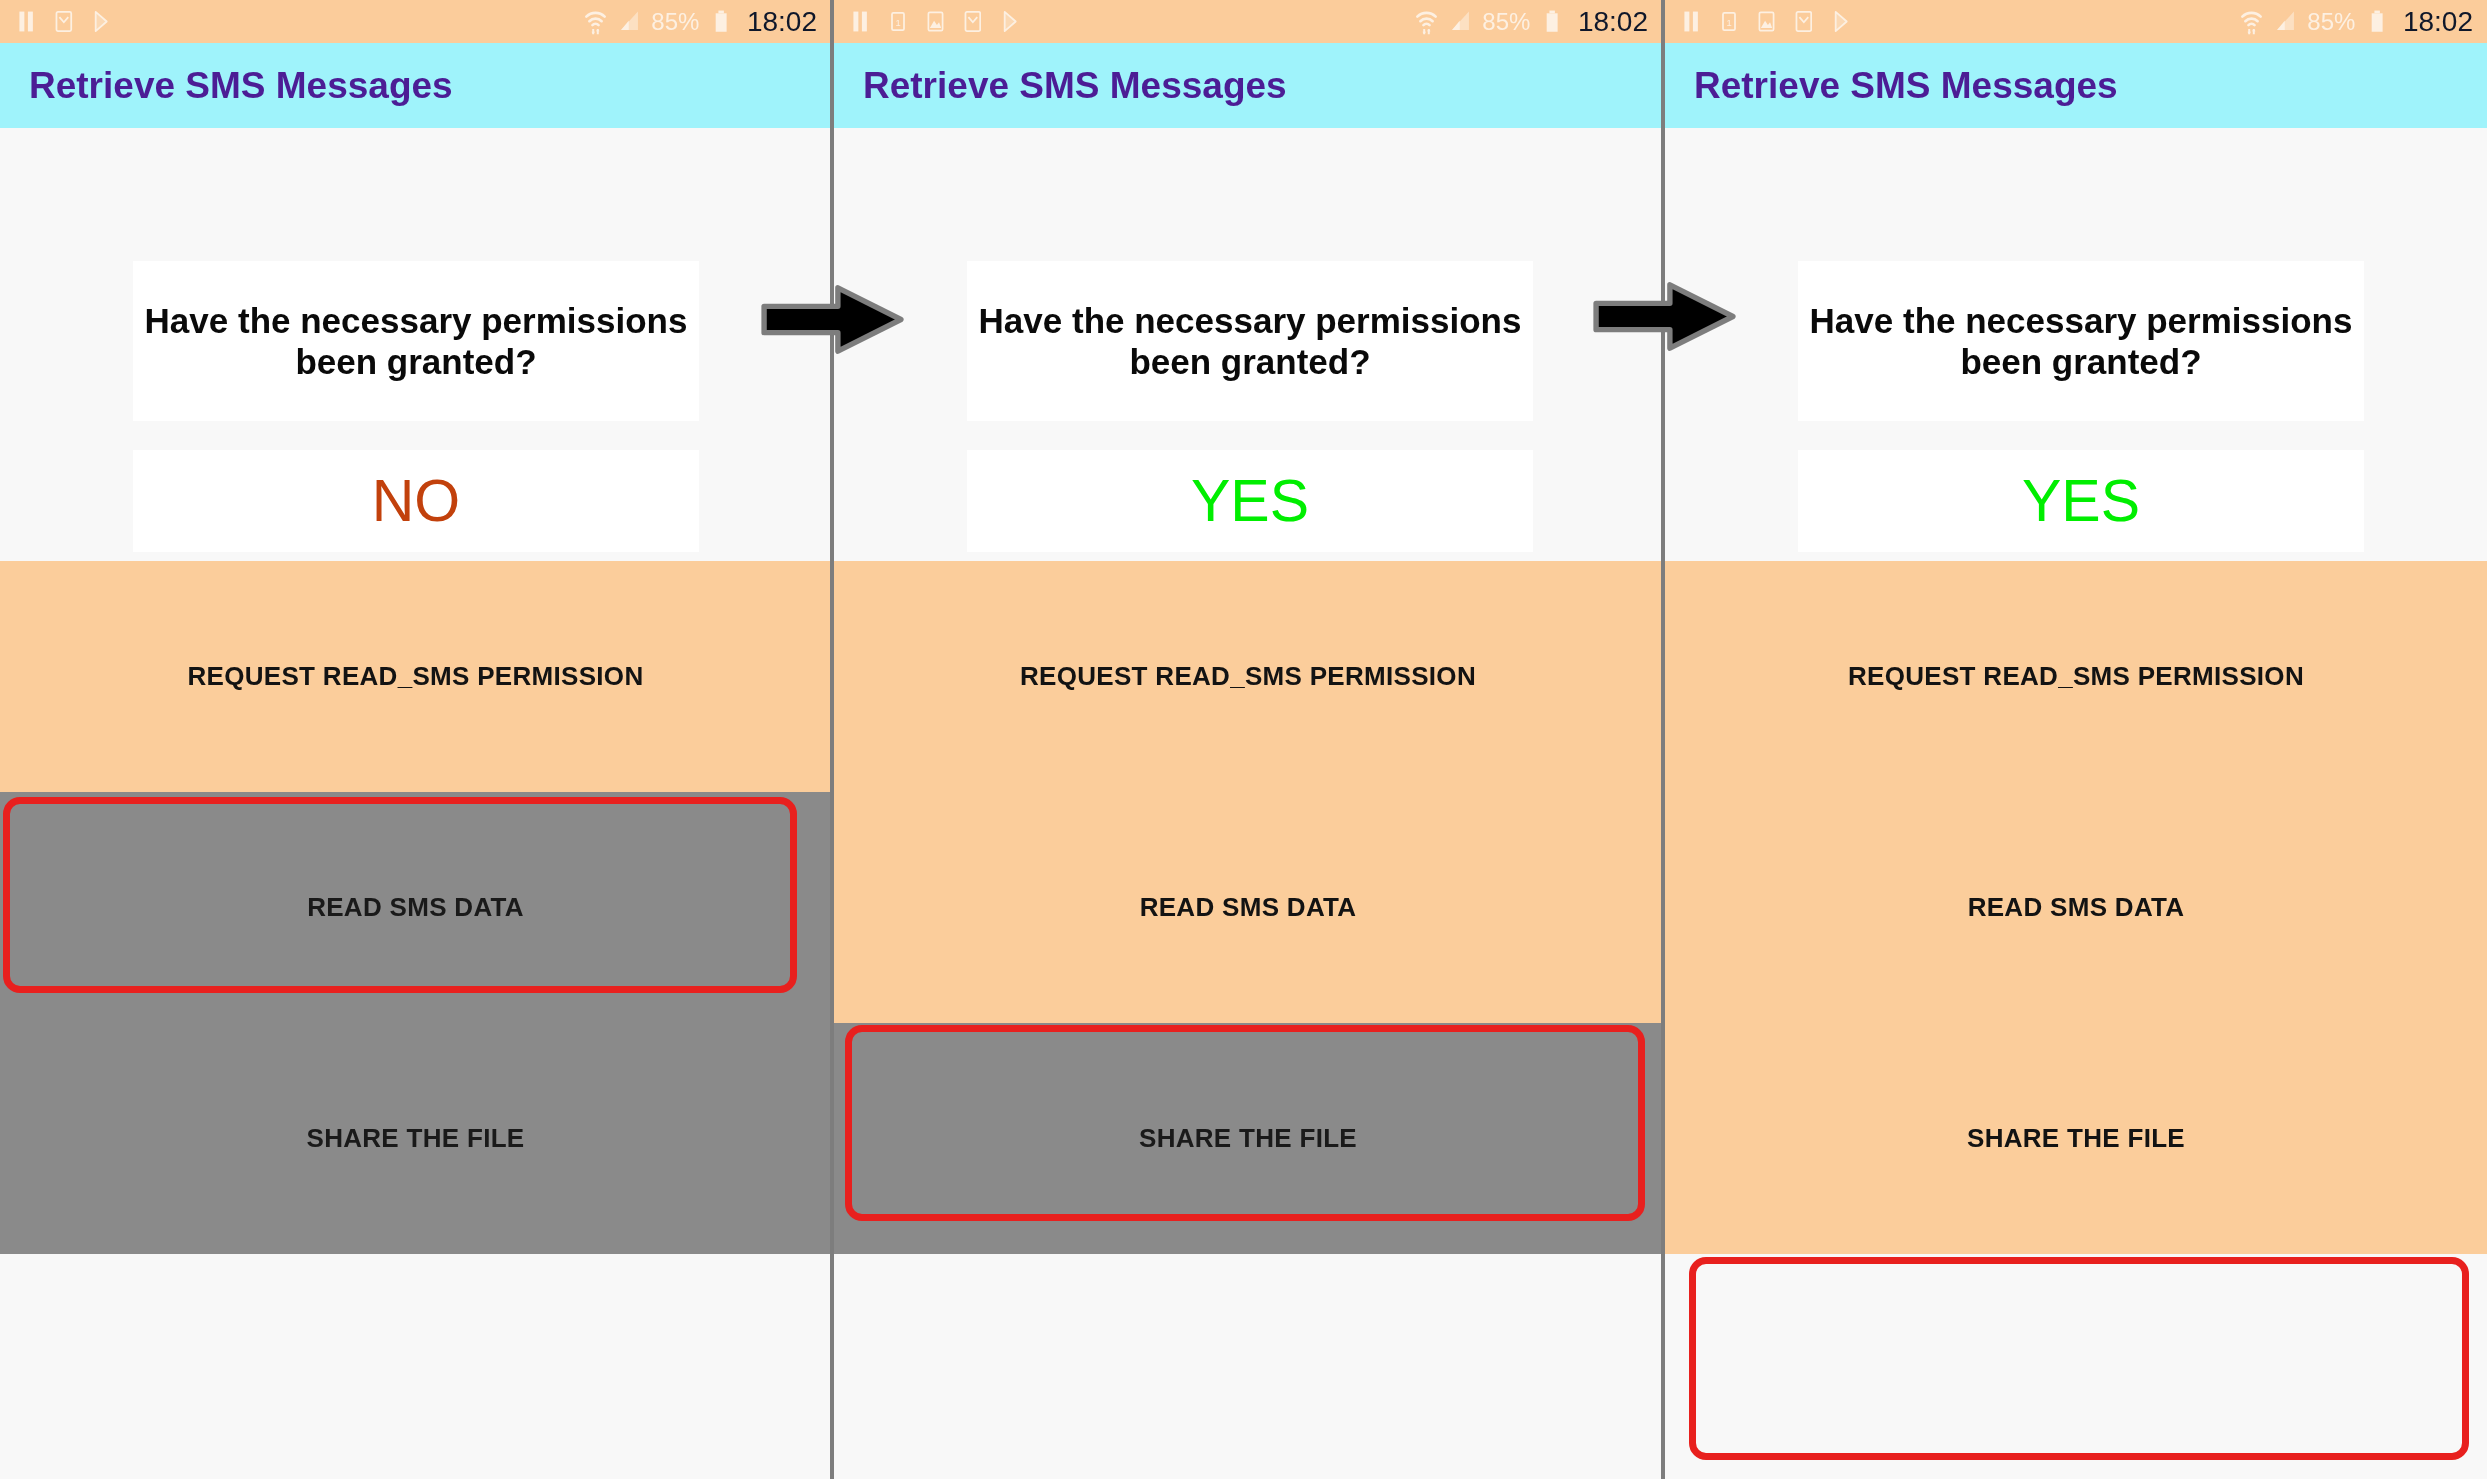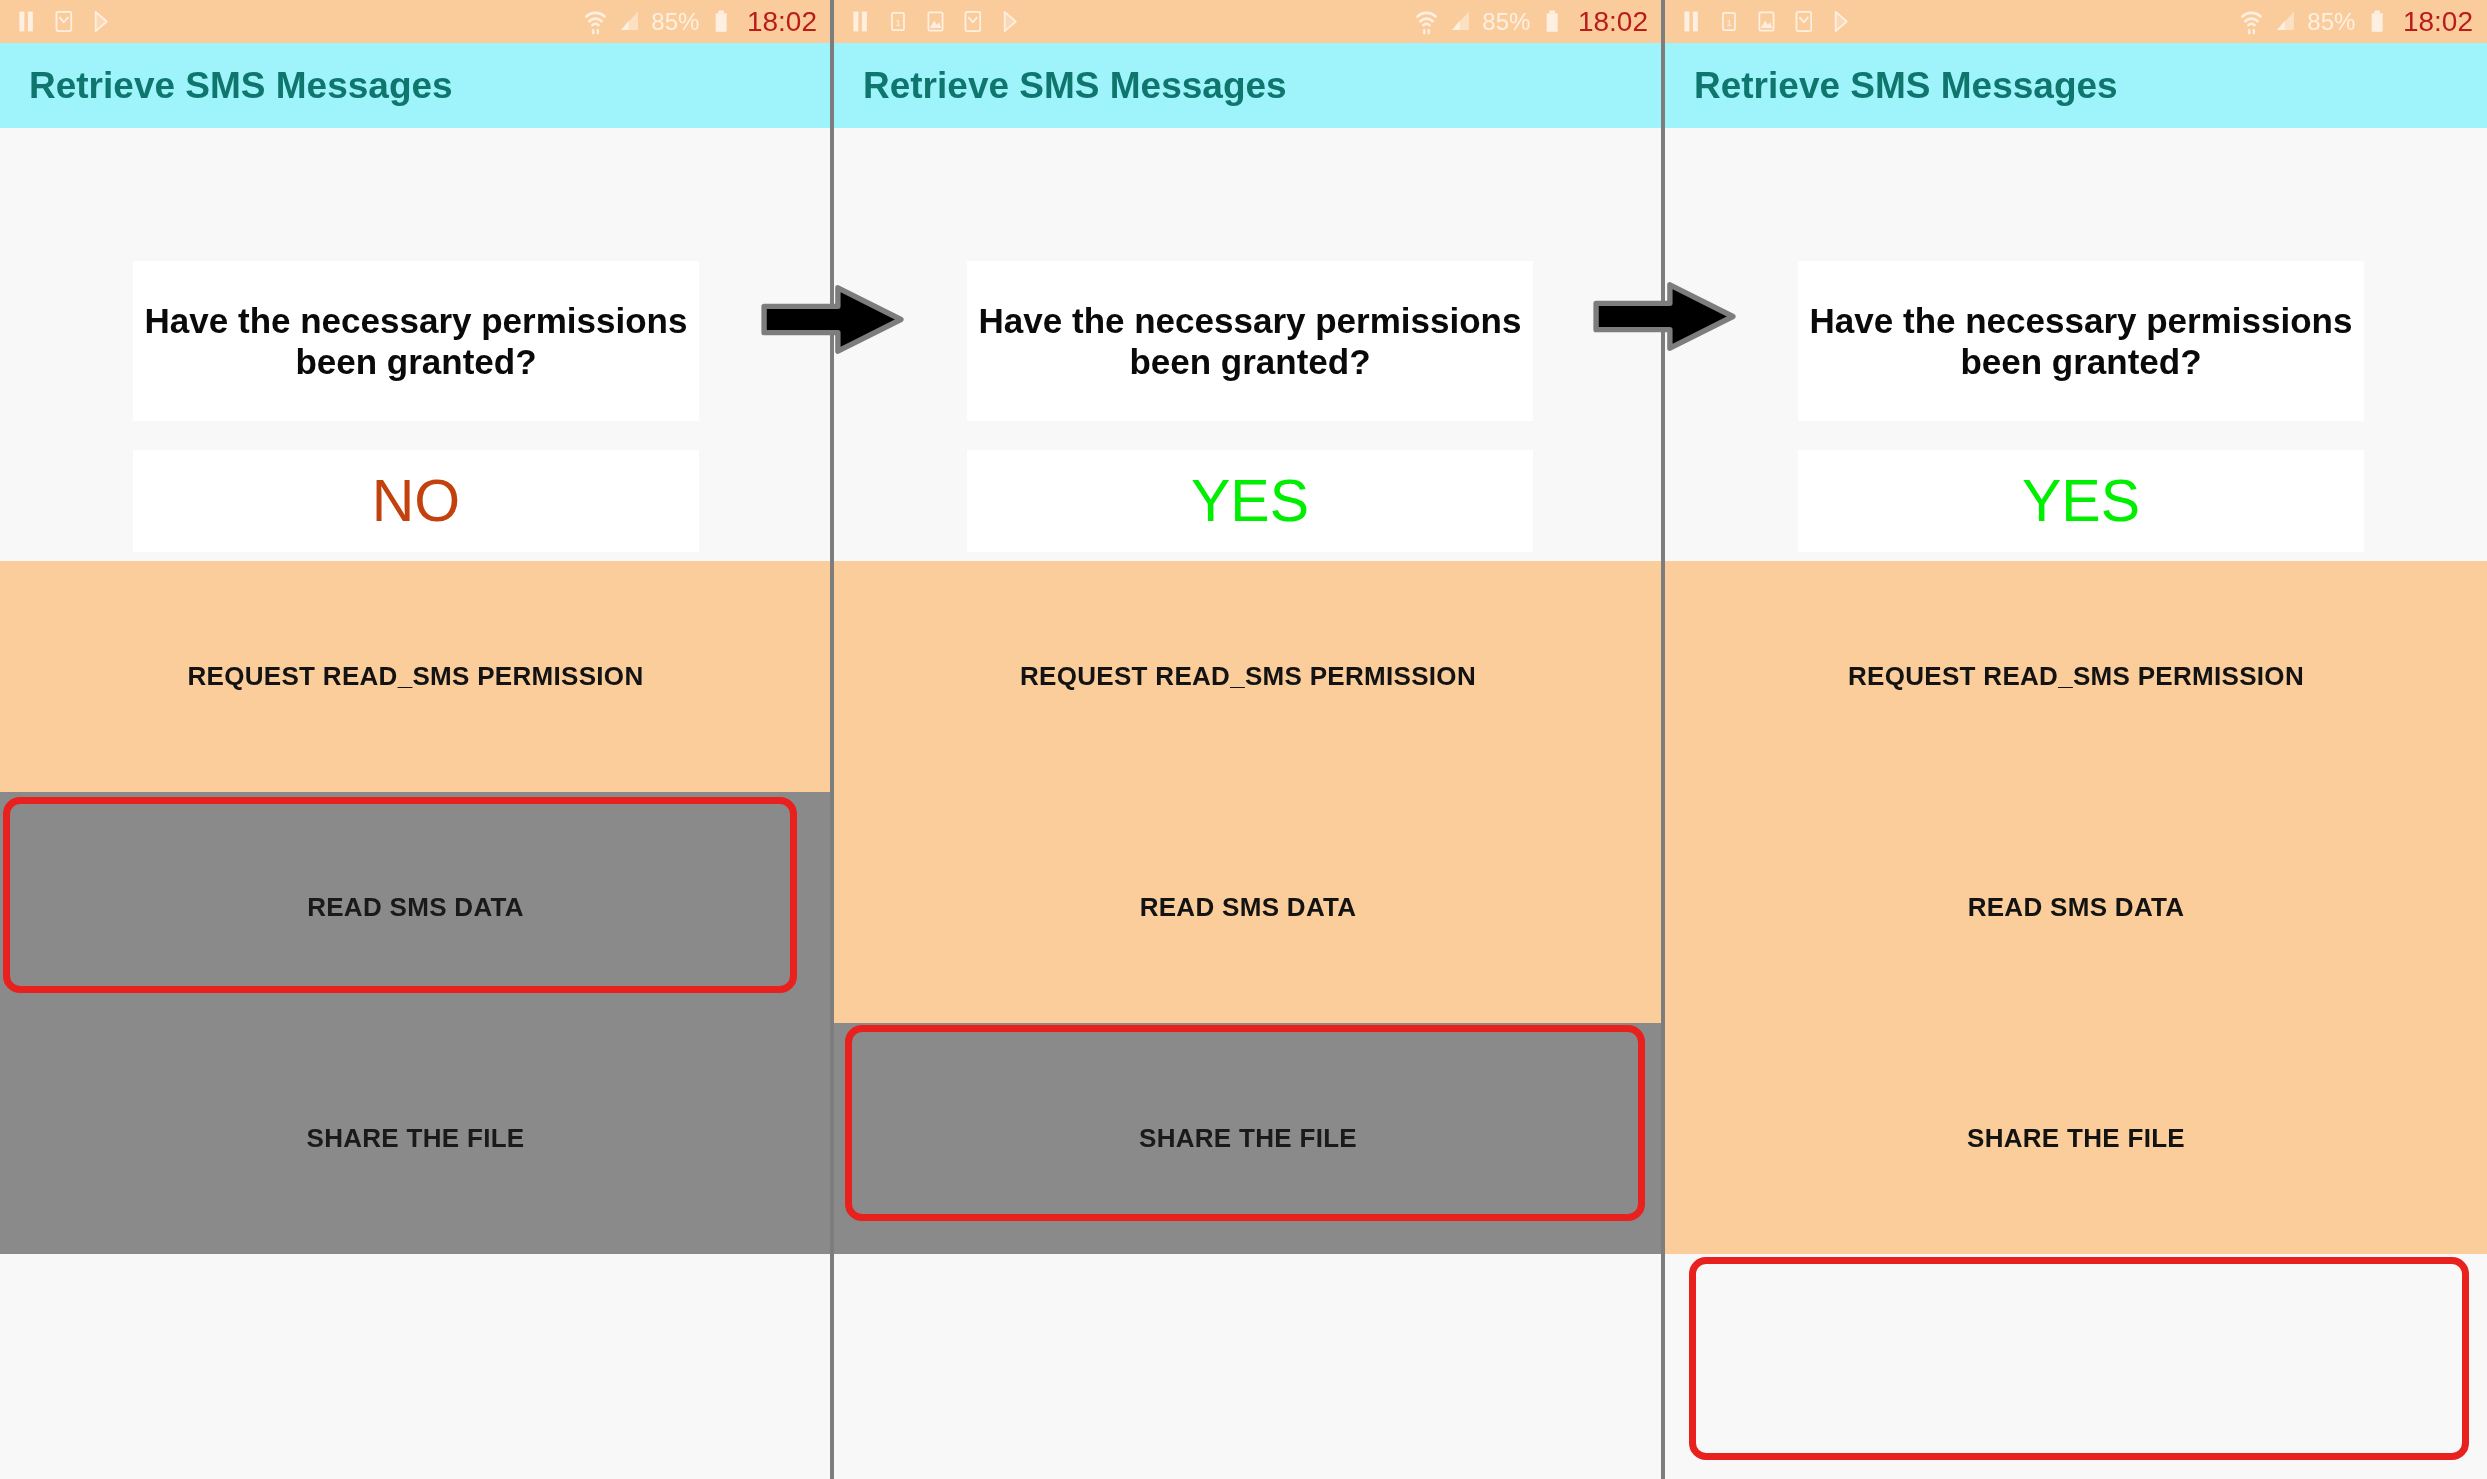--- a/index.html
+++ b/index.html
@@ -78,39 +78,39 @@
   }
   .sb-icon svg { display: block; }
   .sb-text {
     color: #fdf0e2;
     font-size: 24px;
     font-weight: 400;
     letter-spacing: 0px;
     line-height: 1;
   }
   .sb-clock {
-    color: #b91c1c;
+    color: #0f172a;
     font-size: 28px;
     font-weight: 400;
     line-height: 1;
     margin-left: 4.6px;
   }
 
   
   .appbar {
     height: 85px;
     background: #9ff3fb;
     display: flex;
     align-items: center;
     padding-left: 29px;
     box-sizing: border-box;
     position: relative;
   }
   .appbar-title {
-    color: #0f766e;
+    color: #4c1d95;
     font-size: 37px;
     font-weight: 700;
     line-height: 1;
     text-align: center;
   }
   .appbar-shadow {
     position: absolute;
     left: 0; right: 0;
     bottom: -7.7px;
     height: 7.7px;

